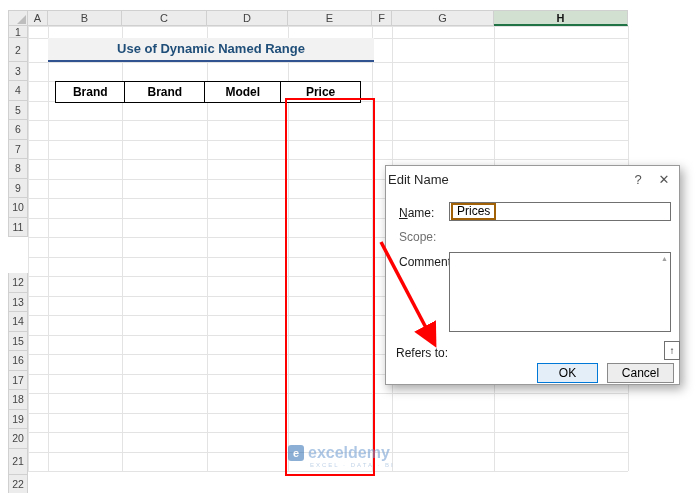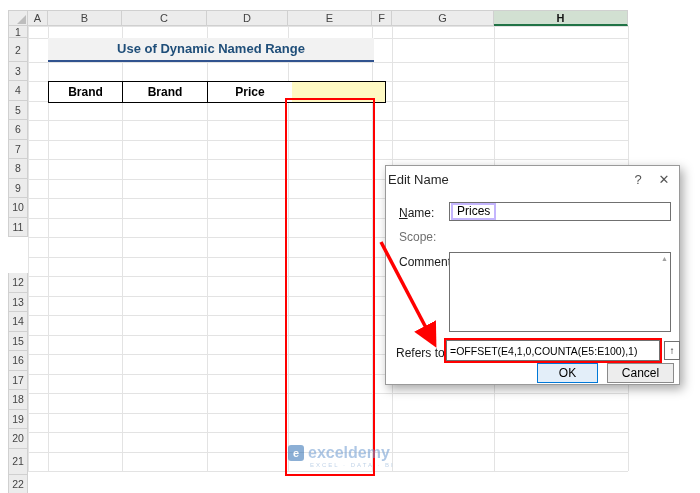--- a/index.html
+++ b/index.html
@@ -19,22 +19,22 @@
   .row-h{background:#ececec;border:1px solid #d0d0d0;border-top:none;
     font-size:10.5px;color:#444;display:flex;align-items:center;justify-content:center}
   .gl{position:absolute;background:#e3e3e3;z-index:0}
 
   
   .sheet-title{position:absolute;left:48px;top:38px;width:326px;height:24px;
     background:#f2f2f2;border-bottom:2px solid #31538f;color:#1f4e79;
     font-size:13px;font-weight:bold;text-align:center;line-height:22px;z-index:2}
 
   
-  .xtable{position:absolute;left:48px;top:81px;width:338px;border:1.5px solid #000;
-    background:#fef9c3;z-index:2}
+  .xtable{position:absolute;left:55px;top:81px;width:306px;border:1.5px solid #000;
+    background:#bef264;z-index:2}
   .xrow{display:flex;height:19.5px}
   .xcell{border-right:1px solid #000;border-bottom:1px solid #000;font-size:12px;
     display:flex;align-items:center;padding-left:4px;background:#fff;color:#000}
   .xrow:last-child .xcell{border-bottom:none}
   .c0{width:74px}.c1{width:85px}.c2{width:81px}.c3{width:84px;border-right:none}
   .xrow.head .xcell{font-weight:bold;justify-content:center;padding-left:0}
 
   
   .price-box{position:absolute;left:285px;top:98px;width:90px;height:378px;
     border:2px solid #ff0000;z-index:3;pointer-events:none}
@@ -54,21 +54,21 @@
   .dlg-titlebar{height:26px;display:flex;align-items:center;padding:0 2px}
   .dlg-title{font-size:13px;color:#262626;flex:1}
   .dlg-help,.dlg-close{font-size:13px;color:#555;width:26px;text-align:center;cursor:default}
   .lbl{position:absolute;font-size:12px;color:#1a1a1a}
   .lbl-name{left:13px;top:40px}
   .lbl-scope{left:13px;top:64px;color:#6f6f6f}
   .lbl-comment{left:13px;top:89px}
   .lbl-refers{left:10px;top:180px}
   .name-input{position:absolute;left:63px;top:36px;width:222px;height:19px;
     border:1px solid #707070;display:flex;align-items:center;padding-left:1px;background:#fff}
-  .red-wrap{border:2px solid #c4b5fd;padding:0 4px;font-size:12px;line-height:13px;color:#000}
+  .red-wrap{border:2px solid #a16207;padding:0 4px;font-size:12px;line-height:13px;color:#000}
   .combo{position:absolute;left:63px;top:61px;width:138px;height:18px;background:#f0f0f0;
     border:1px solid #a6a6a6;color:#555;font-size:12px;display:flex;align-items:center;padding-left:4px}
   .combo-btn{margin-left:auto;width:15px;height:100%;background:#e6e6e6;border-left:1px solid #bbb;
     font-size:7px;color:#666;display:flex;align-items:center;justify-content:center}
   .comment-box{position:absolute;left:63px;top:86px;width:222px;height:80px;
     border:1px solid #707070;background:#fff}
   .scroll-up{position:absolute;right:2px;top:2px;font-size:7px;color:#a0a0a0}
   .refers-field{position:absolute;left:60px;top:174px;width:214px;height:21px;
     border:1px solid #707070;outline:2px solid #ff0000;background:#fff;display:flex;
     align-items:center;padding:0 3px;font-size:10.5px;color:#000;white-space:nowrap;overflow:hidden}
@@ -152,20 +152,21 @@
     <div class="gl" style="left: 392px; top: 26px; width: 1px; height: 445px;"></div>
     <div class="gl" style="left: 494px; top: 26px; width: 1px; height: 445px;"></div>
     <div class="gl" style="left: 628px; top: 26px; width: 1px; height: 445px;"></div>
   </div>
 
 <div class="sheet-title">Use of Dynamic Named Range</div>
 <div class="xtable">
     <div class="xrow head">
       <div class="xcell c0">Brand</div>
       <div class="xcell c1">Brand</div>
+      <div class="xcell c2">Model</div>
       <div class="xcell c3">Price</div>
     </div>
   </div>
 
 <div class="watermark">
   <div class="wm-row">
     <span class="wm-logo">e</span>
     <span class="wm-name">exceldemy</span>
   </div>
   <div class="wm-tag">EXCEL · DATA · BI</div>
@@ -182,23 +183,20 @@
   <span class="lbl lbl-name"><u>N</u><span>ame:</span></span>
   <div class="name-input">
     <span class="red-wrap">Prices</span>
   </div>
   <span class="lbl lbl-scope">Scope:</span>
   <span class="lbl lbl-comment">Comment:</span>
   <div class="comment-box">
     <span class="scroll-up">▲</span>
   </div>
   <span class="lbl lbl-refers">Refers to:</span>
-  <div class="refers-field">
-    <span>=OFFSET(E4,1,0,COUNTA(E5:E100),1)</span>
-  </div>
   <button class="collapse-btn"><span>↑</span></button>
   <button class="btn ok">OK</button>
   <button class="btn cancel">Cancel</button>
 </div>
 
 <svg class="arrow-layer" width="700" height="493">
   <defs>
     <marker id="ah" markerWidth="8" markerHeight="8" refX="5.5" refY="3.5" orient="auto">
       <path d="M0,0 L7,3.5 L0,7 Z" fill="#ff0000"></path>
     </marker>

